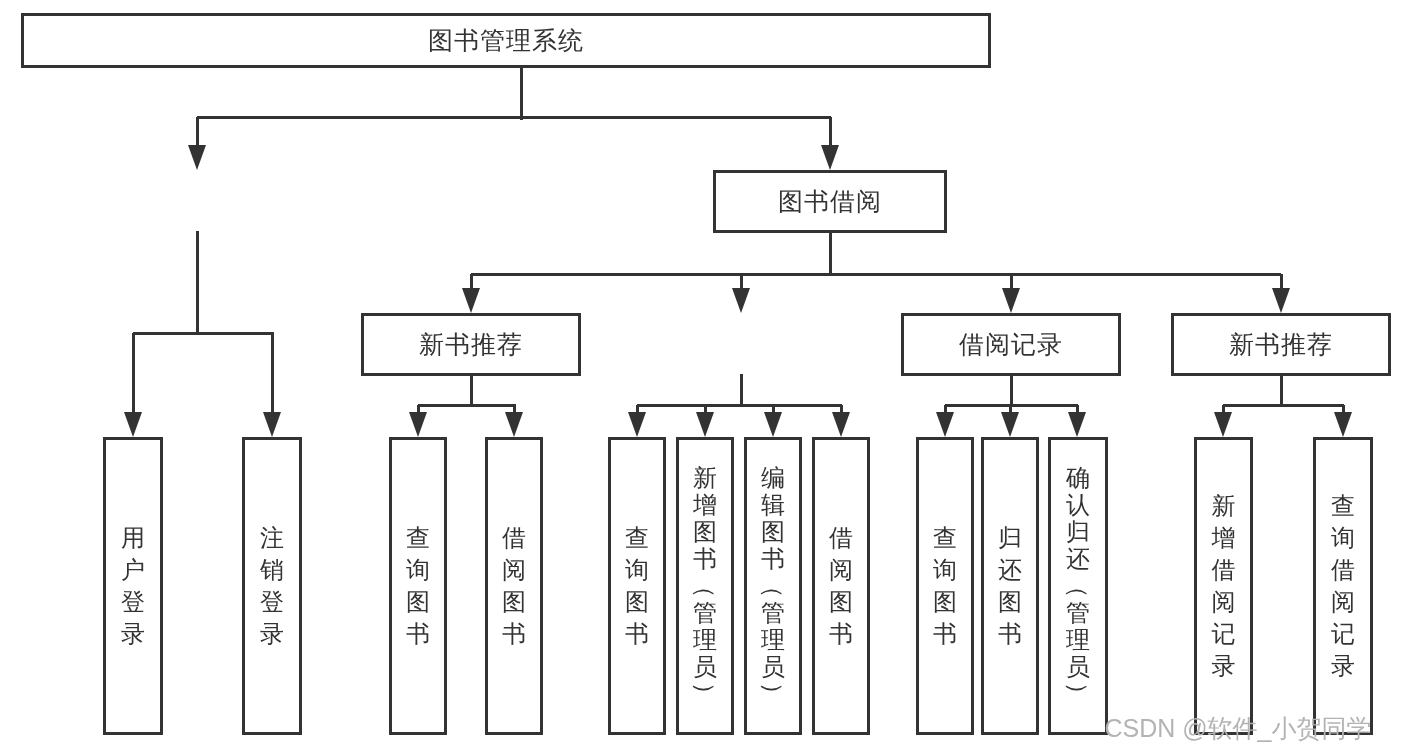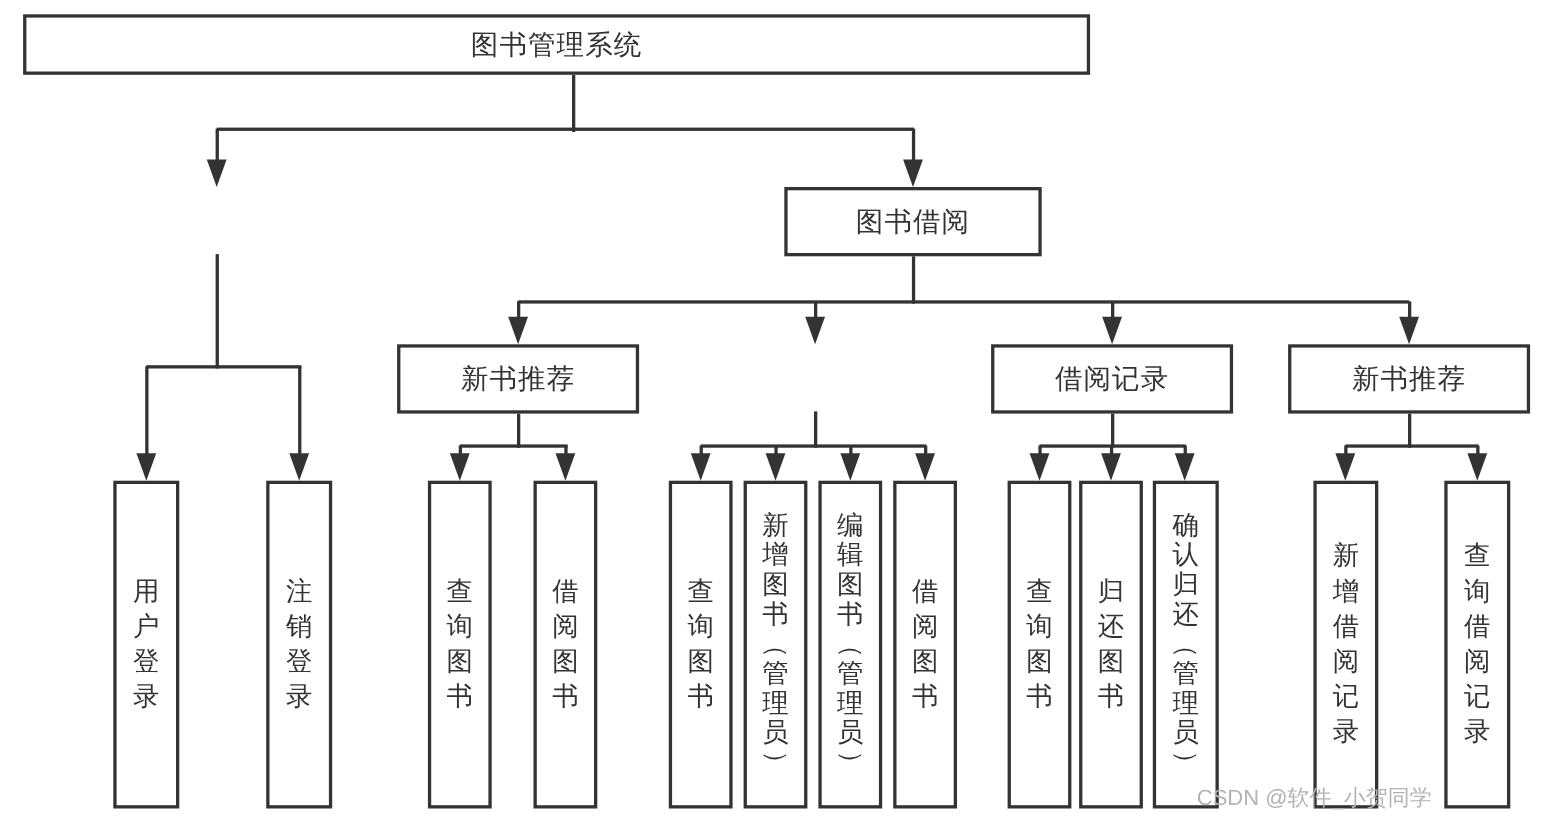--- a/index.html
+++ b/index.html
@@ -53,22 +53,22 @@
     position:absolute;
     width:0;height:0;
     border-left:9px solid transparent;
     border-right:9px solid transparent;
     border-top:25px solid var(--line);
     z-index:1;
   }
   .watermark{
     position:absolute;
     left:1088px;top:712px;width:300px;
-    text-align:left;
-    font-size:20px;
+    text-align:center;
+    font-size:25px;
     color:var(--wm);
     z-index:5;
     white-space:nowrap;
   }
 </style>
 </head>
 <body>
 
 <div class="canvas">
 

